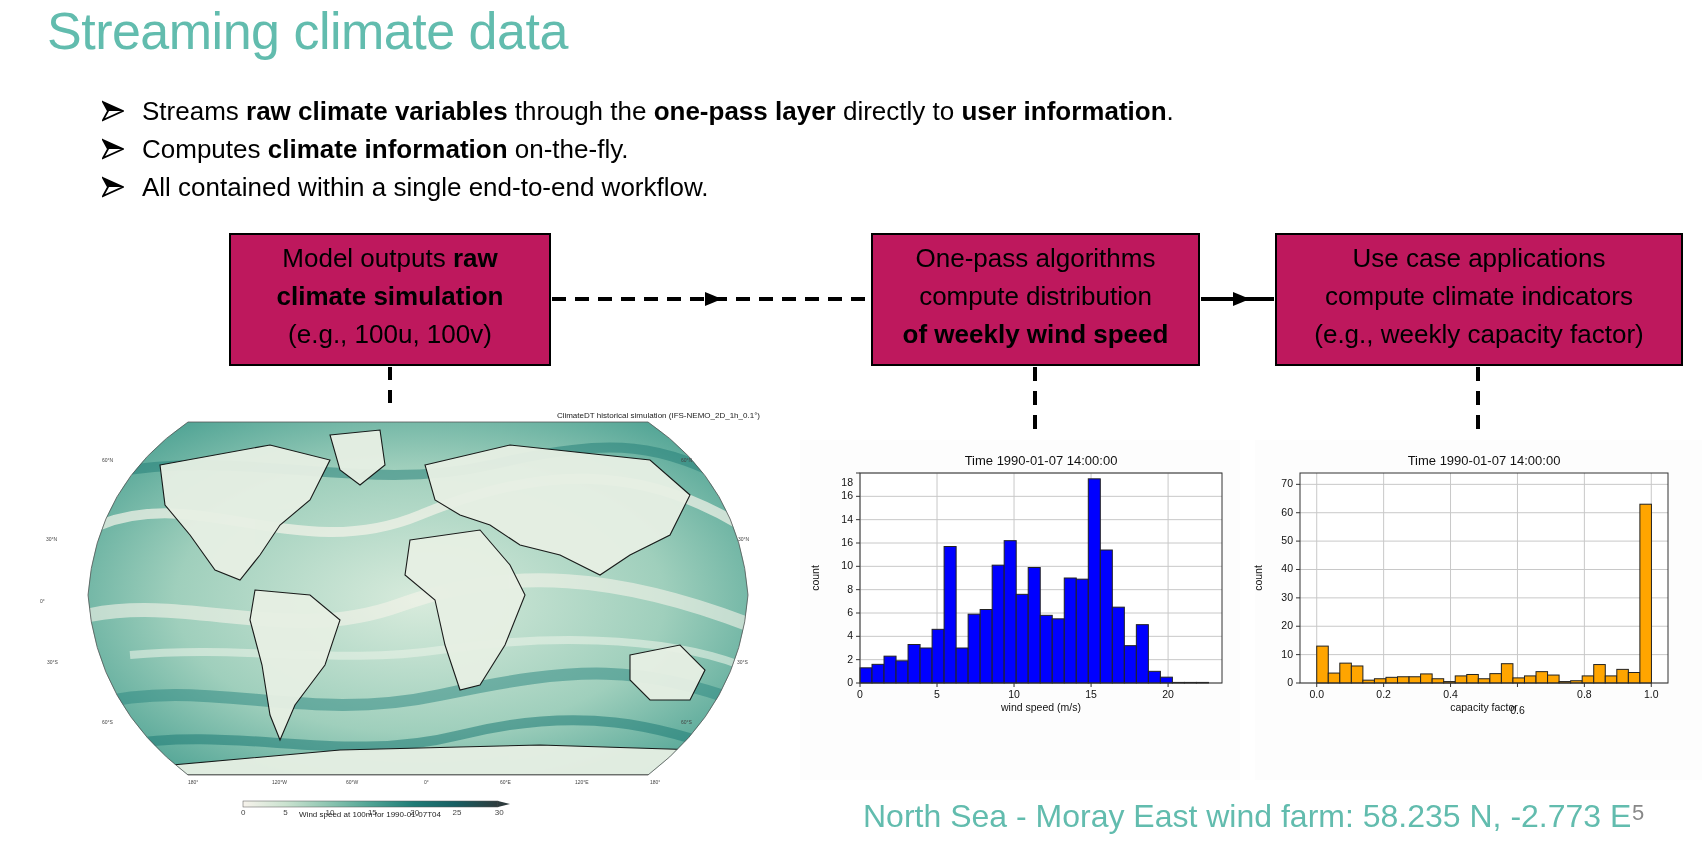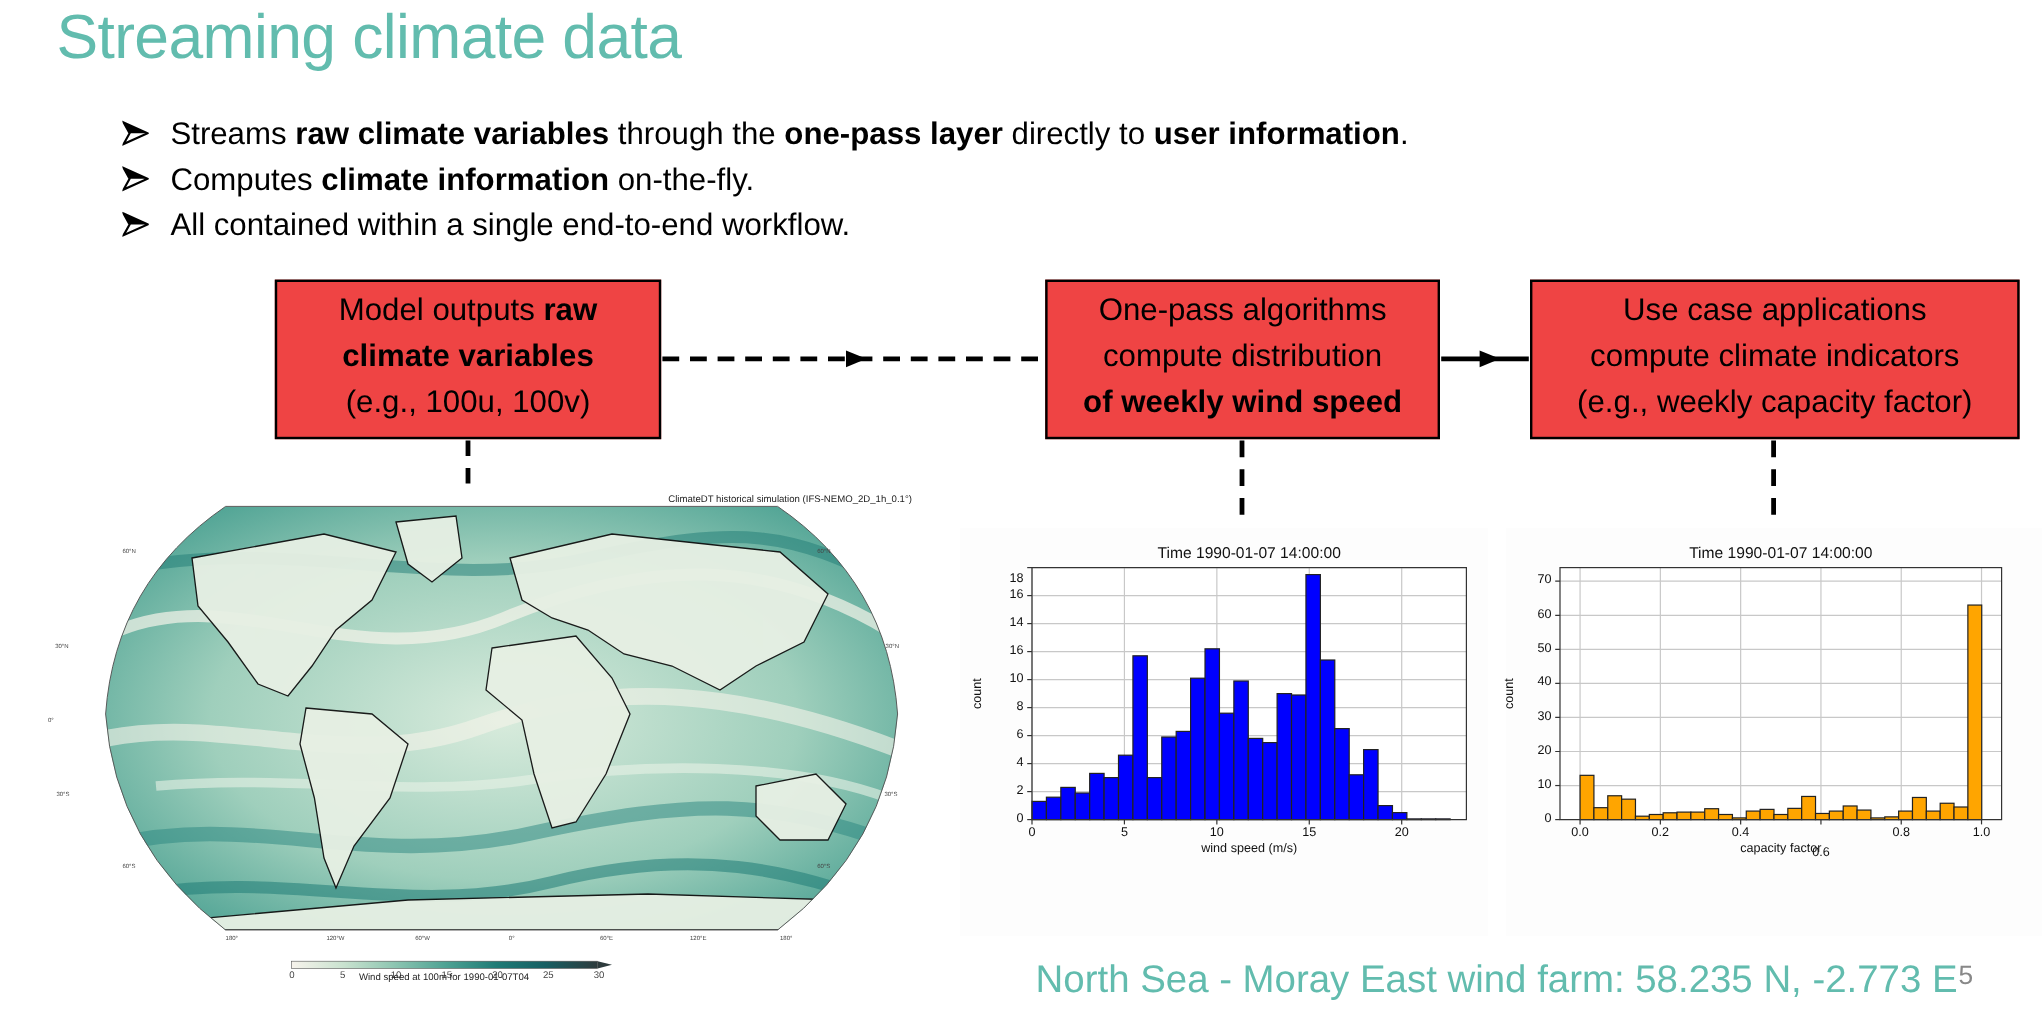--- a/index.html
+++ b/index.html
@@ -5,21 +5,21 @@
   html, body { margin: 0; padding: 0; background: #ffffff; }
   body { width: 1702px; height: 842px; position: relative; overflow: hidden;
          font-family: "Liberation Sans", "DejaVu Sans", sans-serif; color: #000; }
   .title { position: absolute; left: 47px; top: 0px; font-size: 52px; color: #62bcae;
            font-family: "Liberation Sans", sans-serif; letter-spacing: -0.5px; line-height: 62px; }
   .bullets { position: absolute; left: 102px; top: 92px; margin: 0; padding: 0; list-style: none; }
   .bullets li { font-size: 26px; line-height: 38px; height: 38px; display: flex; align-items: center; }
   .bullet-arrow { width: 22px; height: 22px; margin-right: 18px; display: inline-block; }
   .b { font-weight: bold; }
 
-  .box { position: absolute; border: 2.5px solid #000; background: #ef4444; text-align: center;
+  .box { position: absolute; border: 2.5px solid #000; background: #be185d; text-align: center;
          font-size: 26px; line-height: 38px; box-sizing: border-box; padding-top: 4px; }
 
   .map-wrap { position: absolute; left: 40px; top: 405px; width: 720px; height: 420px; }
   .map-title { position: absolute; left: 0; width: 720px; top: 6px; text-align: right; font-size: 8px; color: #222; }
   .small-lbl { position: absolute; font-size: 5px; color: #444; }
 
   .chart { position: absolute; }
   .chart-title { position: absolute; font-size: 13px; color: #111; text-align: center; }
   .tick { position: absolute; font-size: 10.5px; color: #111; }
   .axis-lbl { position: absolute; font-size: 10.5px; color: #111; }
@@ -59,21 +59,21 @@
       <svg class="bullet-arrow" viewBox="0 0 22 22">
         <polygon points="1,2 21,11 1,20 6,11" fill="none" stroke="#000" stroke-width="1.8"></polygon>
         <polygon points="1,2 21,11 6,11" fill="#000"></polygon>
       </svg>
       <span style="white-space: pre;">All contained within a single end-to-end workflow.</span>
     </li>
   </ul>
 
 <div class="box" id="box0" style="left:229px; top:233px; width:322px; height:133px;">
     <div><span style="white-space: pre;">Model outputs </span><span class="b" style="white-space: pre;">raw</span></div>
-    <div><span class="b" style="white-space: pre;">climate variables</span></div>
+    <div><span class="b" style="white-space: pre;">climate simulation</span></div>
     <div><span style="white-space: pre;">(e.g., 100u, 100v)</span></div>
   </div>
 <div class="box" id="box1" style="left:871px; top:233px; width:329px; height:133px;">
     <div><span style="white-space: pre;">One-pass algorithms</span></div>
     <div><span style="white-space: pre;">compute distribution</span></div>
     <div><span class="b" style="white-space: pre;">of weekly wind speed</span></div>
   </div>
 <div class="box" id="box2" style="left:1275px; top:233px; width:408px; height:133px;">
     <div><span style="white-space: pre;">Use case applications</span></div>
     <div><span style="white-space: pre;">compute climate indicators</span></div>

